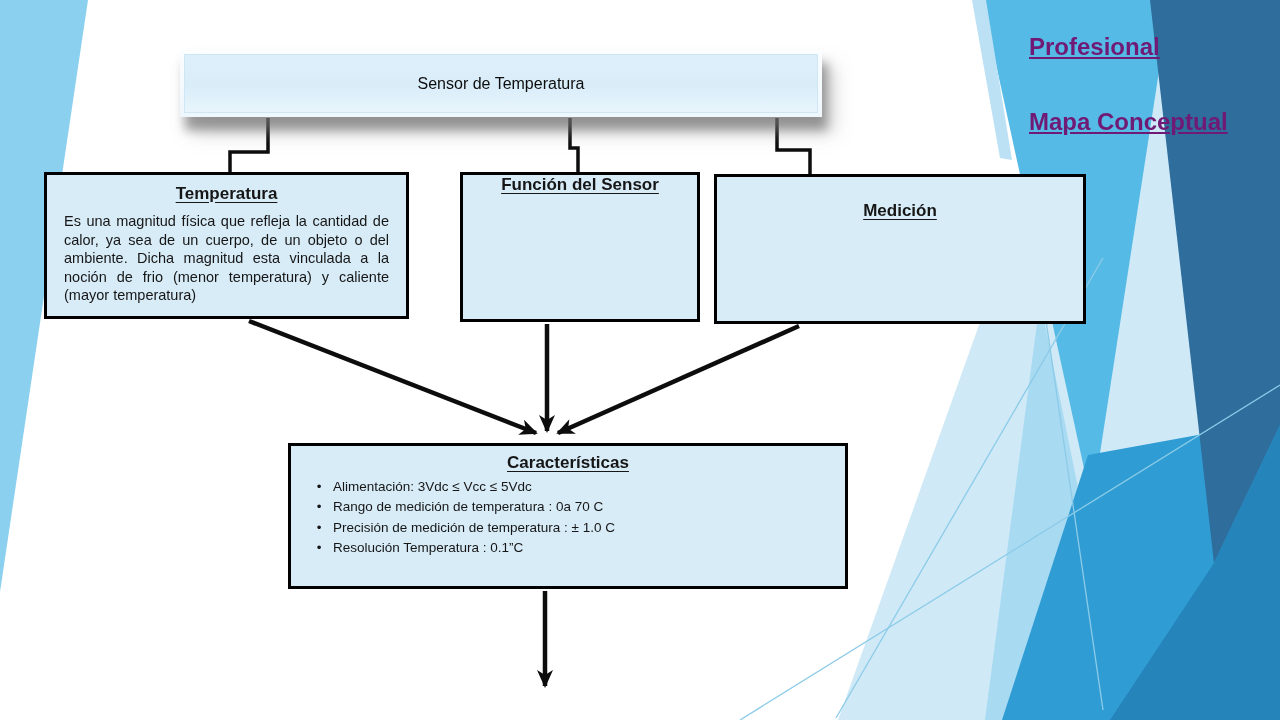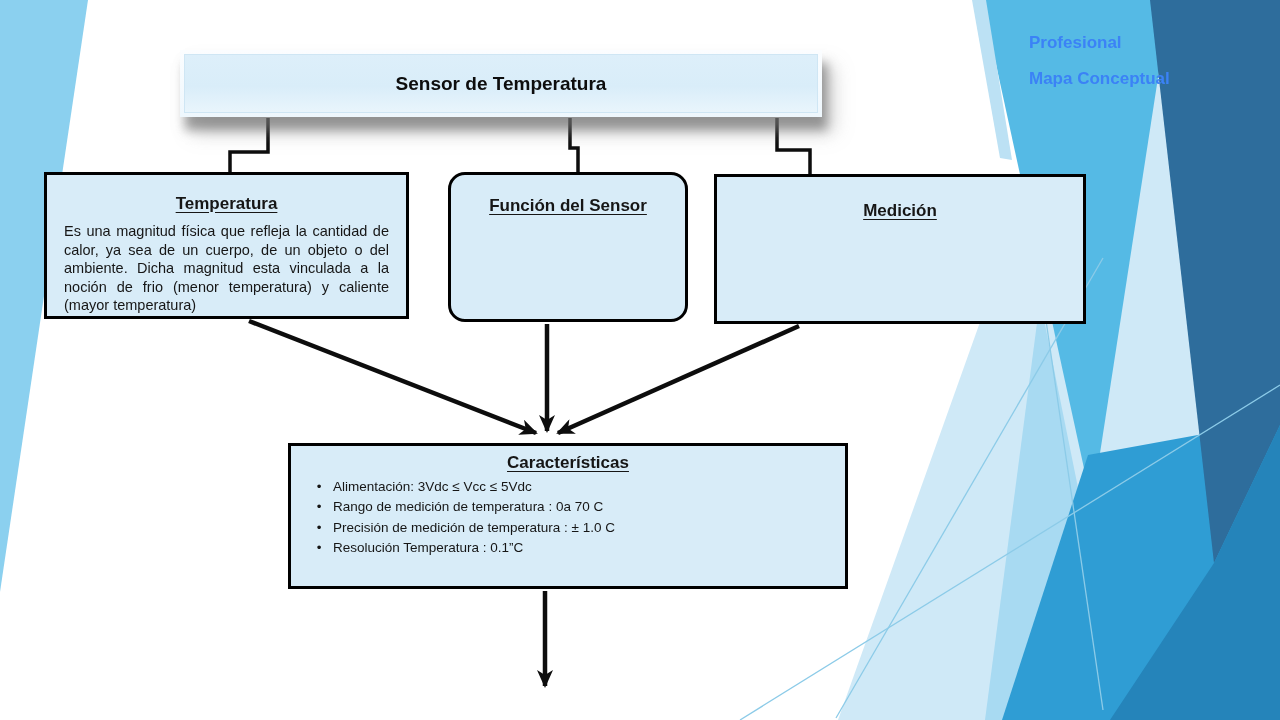--- a/index.html
+++ b/index.html
@@ -16,49 +16,49 @@
   }
   .node-heading{
     font-weight:bold;font-size:17px;text-align:center;
     text-decoration:underline;text-underline-offset:3px;
     margin:0 0 3px 0;
   }
   .node-body{
     font-size:14.5px;line-height:1.28;text-align:justify;
     padding:0 9px;margin:8px;
   }
-  .node-temperatura{left:44px;top:172px;width:365px;height:147px;padding-top:19px;}
-  .node-funcion{left:448px;top:172px;width:240px;height:150px;padding-top:21px;border-radius:17px;}
+  .node-temperatura{left:44px;top:172px;width:365px;height:147px;padding-top:9px;}
+  .node-funcion{left:460px;top:172px;width:240px;height:150px;}
   .node-medicion{left:714px;top:174px;width:372px;height:150px;padding-top:24px;}
 
   .node-caracteristicas{left:288px;top:443px;width:560px;height:146px;padding-top:7px;border-width:3px;}
   .char-list{margin-top:4px;}
   .bullet-row{display:flex;font-size:13.5px;line-height:1.5;padding-left:14px;}
   .bullet-dot{width:28px;text-align:center;flex:0 0 auto;}
   .bullet-text{flex:1;}
 
   
   .title-outer{
     position:absolute;left:180px;top:50px;width:642px;height:67px;box-sizing:border-box;
     padding:4px;background:linear-gradient(180deg,#fbfdff 0%,#eef7fd 100%);
     box-shadow:5px 13px 10px rgba(105,105,105,0.62), 12px 16px 18px rgba(140,140,140,0.35);
   }
   .title-inner{
     width:100%;height:100%;box-sizing:border-box;border:1px solid #cfe6f4;
     background:linear-gradient(180deg,#ddeffa 0%,#d9edf9 55%,#e9f5fc 100%);
     display:flex;align-items:center;justify-content:center;
-    font-size:19px;font-weight:bold;color:#0d0d0d;
+    font-size:16px;font-weight:normal;color:#0d0d0d;
   }
 
   
   .corner{
-    position:absolute;left:1029px;top:33px;font-weight:bold;font-size:17px;color:#3b82f6;
+    position:absolute;left:1029px;top:33px;font-weight:bold;font-size:24px;color:#701a75;text-decoration:underline;
   }
   .corner-line{margin:0;}
-  .corner-line + .corner-line{margin-top:16px;}
+  .corner-line + .corner-line{margin-top:47px;}
 </style>
 </head>
 <body>
 
 <div class="slide">
 
   <svg class="layer" viewBox="0 0 1280 720" aria-hidden="true">
     <polygon points="0,0 88,0 0,592" fill="#8bd0ef"></polygon>
     <g>
       <polygon points="1095,0 1280,0 1280,720 838,720" fill="#cfe9f7"></polygon>

